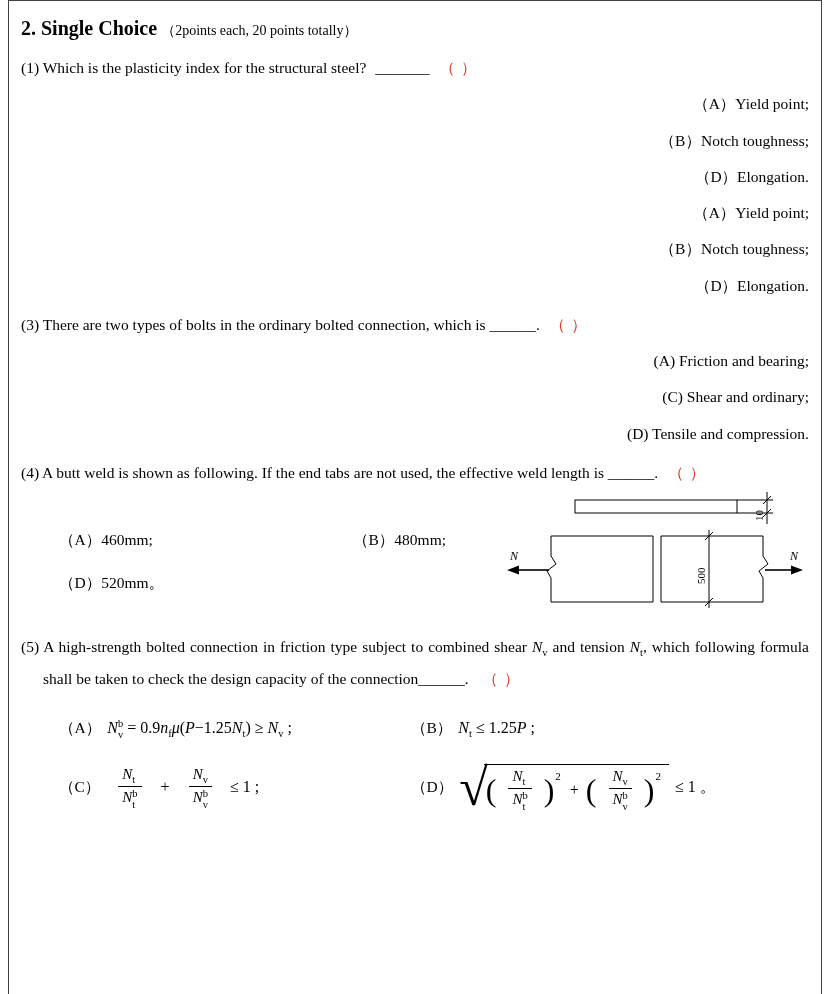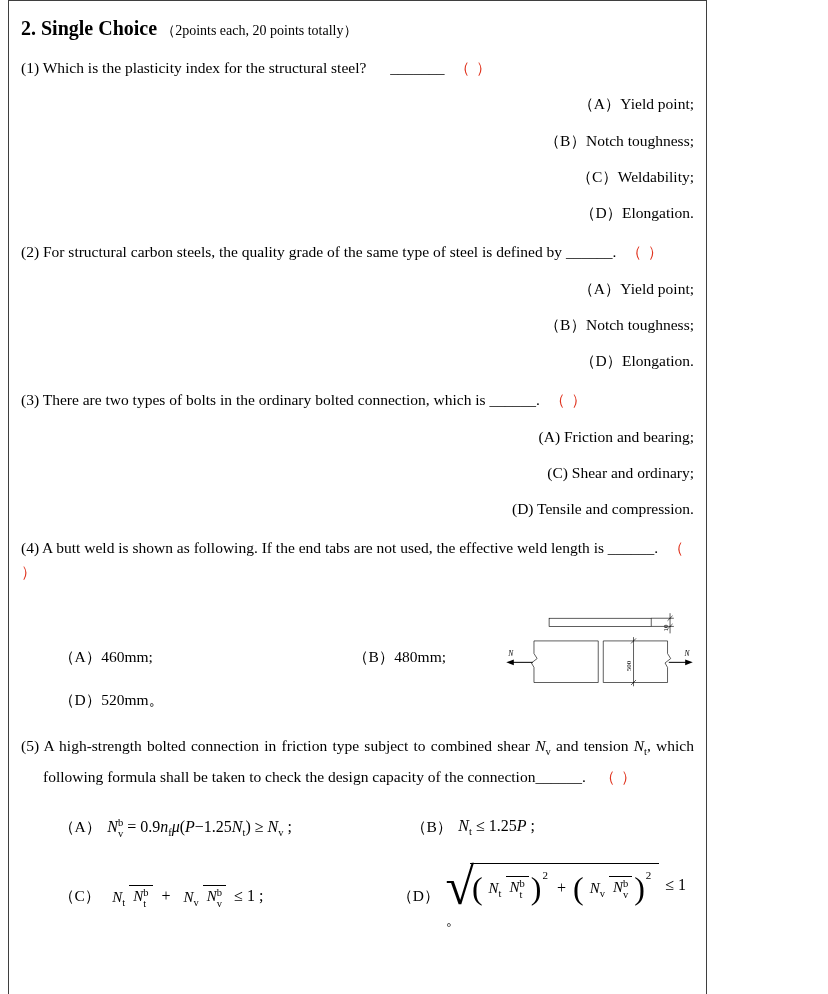--- a/index.html
+++ b/index.html
@@ -2,52 +2,52 @@
 <html style="--mark-red: #e0331e; --page-border: #3f3f3f;"><head>
 <meta charset="utf-8">
 <style>
   * { margin:0; padding:0; box-sizing:border-box; }
   html,body { background:#fff; }
   body {
     width:828px; height:994px; overflow:hidden;
     font-family:"Liberation Serif", serif; color:#000; font-size:15.5px;
   }
   .sheet {
-    position:relative; width:699px; height:994px; margin-left:8px;
+    position:relative; width:814px; height:994px; margin-left:8px;
     border-left:1px solid var(--page-border,#3f3f3f);
     border-top:1px solid var(--page-border,#3f3f3f);
     border-right:1px solid var(--page-border,#3f3f3f);
     padding:12px 12px 20px 12px; overflow:hidden;
   }
   .title { font-size:20px; font-weight:bold; margin:4px 0 14px 0; }
   .title-sub { font-size:14px; font-weight:normal; margin-left:4px; }
   .qline { margin-top:16px; line-height:1.5; }
   .opt { margin:13px 0 0 38px; line-height:1.5;text-align:right; }
-  .blank { margin-left:24px; }
+  .blank { margin-left:9px; }
   .mark { color:var(--mark-red,#e0331e); margin-left:10px; letter-spacing:1px; }
   i { font-style:italic; }
   sub { font-size:10.5px; }
 
   
-  .q4row { display:flex; align-items:flex-end; margin-top:2px;font-family:Liberation Serif, serif; }
+  .q4row { display:flex; align-items:center; margin-top:2px;font-family:Liberation Serif, serif; }
   .q4opts { display:grid; grid-template-columns:294px 152px; row-gap:21px; margin:24px 0 0 38px; }
   .q4opts .opt4 { line-height:1.4; }
   .weld-fig { margin-top:6px; }
 
   
   .q5text { text-align:justify; padding-left:22px; text-indent:-22px; margin-top:20px; line-height:1.95; }
 
   
   .frow { display:flex; align-items:center; margin:24px 0 0 38px; }
   .fitem { display:flex; align-items:center; }
   .fitem.first { width:352px; }
   .flabel { margin-right:6px; }
   .math { font-size:16px; }
   .ss { display:inline-flex; flex-direction:column; font-size:10.5px; line-height:1.05; vertical-align:middle; font-style:normal; }
-  .frac { display:inline-flex; flex-direction:row; align-items:flex-end; vertical-align:middle; margin:0 2px; font-size:15px; }
+  .frac { display:inline-flex; flex-direction:column; align-items:flex-start; vertical-align:middle; margin:0 12px; font-size:15px; }
   .frac .num { padding:0 4px 1px; }
   .frac .den { border-top:1px solid #000; padding:1px 4px 0; }
   .op { margin:0 7px; }
   .fend { margin-left:6px; }
   .sqrt { display:inline-flex; align-items:stretch; vertical-align:middle; }
   .rad { font-size:52px; line-height:0.92; align-self:flex-end; margin-right:-4px; font-style:normal; }
   .cand { border-top:1.4px solid #000; display:inline-flex; align-items:center; padding:3px 6px 0 2px; }
   .bp { font-size:32px; line-height:1; font-weight:300; font-style:normal; }
   .ex { font-size:11px; align-self:flex-start; margin:2px 2px 0 1px; }
 </style>
@@ -59,28 +59,24 @@
   <h2 class="title">
     <span>2. Single Choice</span><span class="title-sub">（2points each, 20 points totally）</span>
   </h2>
 
   <div>
     <p class="qline">
       <span>(1) Which is the plasticity index for the structural steel?</span><span class="blank">_______</span><span class="mark">（ ）</span>
     </p>
     <p class="opt">（A）Yield point;</p>
     <p class="opt">（B）Notch toughness;</p>
-    <p class="opt">（C）Weldability;</p>
     <p class="opt">（D）Elongation.</p>
   </div>
 
   <div>
-    <p class="qline">
-      <span>(2) For structural carbon steels, the quality grade of the same type of steel is defined by ______.</span><span class="mark">（ ）</span>
-    </p>
     <p class="opt">（A）Yield point;</p>
     <p class="opt">（B）Notch toughness;</p>
     <p class="opt">（D）Elongation.</p>
   </div>
 
   <div>
     <p class="qline">
       <span>(3) There are two types of bolts in the ordinary bolted connection, which is ______.</span><span class="mark">（ ）</span>
     </p>
     <p class="opt">(A) Friction and bearing;</p>

